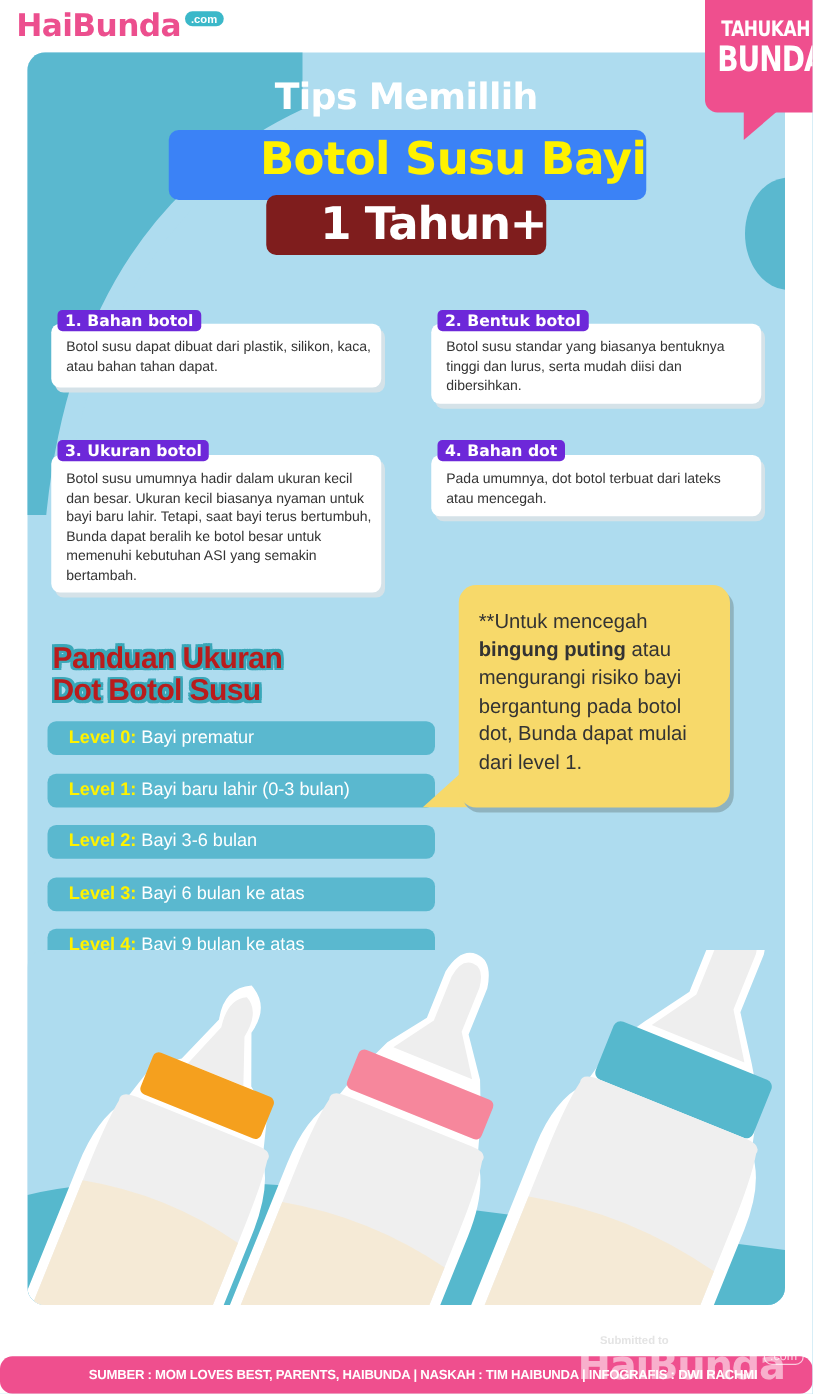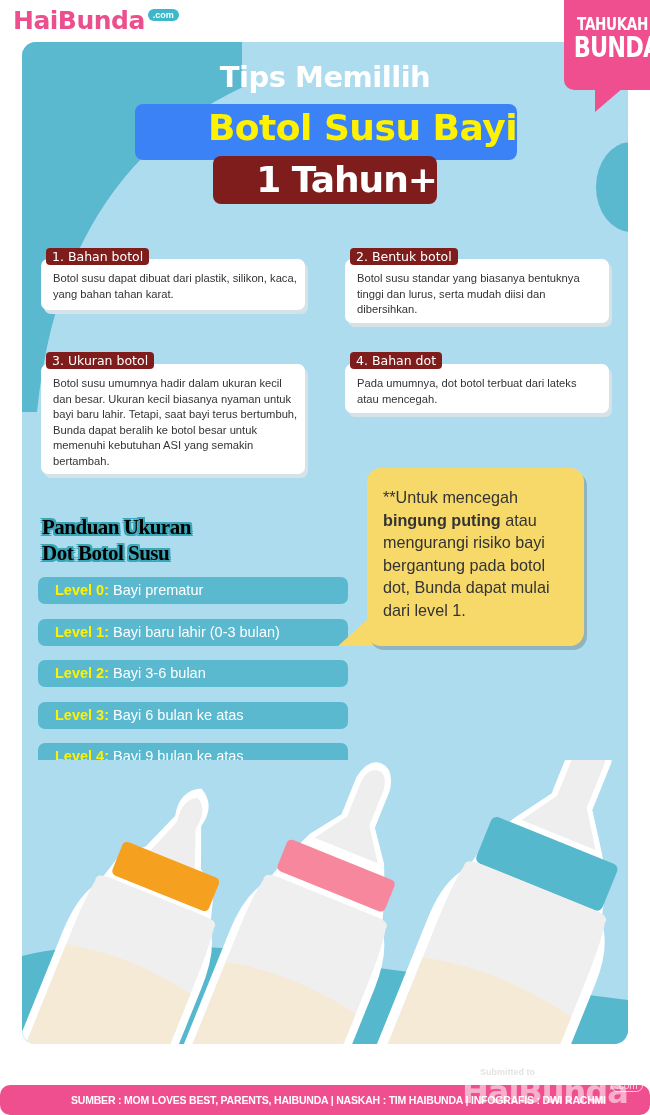--- a/index.html
+++ b/index.html
@@ -15,24 +15,24 @@
   .badge { position: absolute; left: 553px; top: 0; width: 97px; height: 90px; background: #ef4f8e; border-radius: 0 0 0 10px; color: #fff; text-align: center; padding-top: 16px; font-family: "DejaVu Sans", sans-serif; font-weight: bold; line-height: 1; margin-left: 11px; }
   .badge .l1 { font-size: 17px; letter-spacing: -0.5px; display: block; transform: scaleX(0.8); }
   .badge .l2 { font-size: 28px; letter-spacing: -1px; display: block; transform: scaleX(0.8); margin-top: 1px; }
   .badge-tail { position: absolute; left: 595px; top: 88px; width: 0; height: 0; border-left: 0 solid transparent; border-right: 28px solid transparent; border-top: 24px solid #ef4f8e; }
 
   .title-1 { position: absolute; left: 0; width: 650px; top: 60px; text-align: center; font-family: "DejaVu Sans", sans-serif; font-weight: bold; font-size: 29px; color: #ffffff; letter-spacing: -0.5px; }
   .title-2 { position: absolute; left: 135px; top: 104px; width: 382px; height: 56px; background: #3b82f6; border-radius: 8px; text-align: right; font-family: "DejaVu Sans", sans-serif; font-weight: bold; font-size: 36px; line-height: 48px; color: #fff200; letter-spacing: -0.5px; }
   .title-3 { position: absolute; left: 213px; top: 156px; width: 224px; height: 48px; background: #7f1d1d; border-radius: 8px; text-align: right; font-family: "DejaVu Sans", sans-serif; font-weight: bold; font-size: 36px; line-height: 48px; color: #ffffff; letter-spacing: -1px; }
 
   .card { position: absolute; background: #ffffff; border-radius: 7px; box-shadow: 3px 4px 0 #d5e2e8; }
-  .card-tag { position: absolute; background: #7f1d1d; color: #fff; font-family: "DejaVu Sans", sans-serif; font-weight: normal; font-size: 12.5px; padding: 1px 6px; border-radius: 4px; height: 17px; line-height: 15px; }
+  .card-tag { position: absolute; background: #6d28d9; color: #fff; font-family: "DejaVu Sans", sans-serif; font-weight: bold; font-size: 12.5px; padding: 1px 6px; border-radius: 4px; height: 17px; line-height: 15px; }
   .card-body { font-size: 11.2px; line-height: 15.5px; color: #333333; }
 
-  .guide-title { position: absolute; left: 42px; top: 514px; font-family: Liberation Serif, serif; font-weight: bold; font-size: 21px; line-height: 26px; color: #000000; letter-spacing: -0.5px; text-shadow: -2px -2px 0 #3aa7b8, 2px -2px 0 #3aa7b8, -2px 2px 0 #3aa7b8, 2px 2px 0 #3aa7b8, 0 2px 0 #3aa7b8, 0 -2px 0 #3aa7b8, 2px 0 0 #3aa7b8, -2px 0 0 #3aa7b8; }
+  .guide-title { position: absolute; left: 42px; top: 514px; font-family: Liberation Sans, sans-serif; font-weight: bold; font-size: 24px; line-height: 26px; color: #b91c1c; letter-spacing: -0.5px; text-shadow: -2px -2px 0 #3aa7b8, 2px -2px 0 #3aa7b8, -2px 2px 0 #3aa7b8, 2px 2px 0 #3aa7b8, 0 2px 0 #3aa7b8, 0 -2px 0 #3aa7b8, 2px 0 0 #3aa7b8, -2px 0 0 #3aa7b8; }
   .level { position: absolute; left: 38px; width: 310px; height: 27px; background: #5ab8cf; border-radius: 7px; padding-left: 17px; font-size: 14.5px; line-height: 27px; color: #ffffff; white-space: nowrap; }
   .level .lv { color: #fff200; font-weight: bold; }
 
   .note { position: absolute; left: 367px; top: 468px; width: 217px; height: 178px; background: #f7d96a; border-radius: 14px; box-shadow: 3px 4px 0 #8fb3bf; padding: 18px 10px 0 16px; font-size: 16.2px; line-height: 22.5px; color: #333333; }
   .note-tail { position: absolute; left: 338px; top: 610px; width: 40px; height: 36px; }
   .note b { font-weight: bold; }
 
   .bottles { position: absolute; left: 22px; top: 760px; width: 606px; height: 284px; }
 
   .footer { position: absolute; left: 0; top: 1085px; width: 650px; height: 30px; background: #ef4f8e; color: #ffffff; font-size: 10.5px; font-weight: bold; line-height: 30px; padding-left: 71px; white-space: nowrap; letter-spacing: -0.2px; border-radius: 10px; }
@@ -60,21 +60,21 @@
   <span class="l1">TAHUKAH</span>
   <span class="l2">BUNDA</span>
 </div>
 <div class="badge-tail"></div>
 
 <div class="title-1">Tips Memillih</div>
 <div class="title-2">Botol Susu Bayi</div>
 <div class="title-3">1 Tahun+</div>
 
 <div class="card" style="left:41px; top:259px; width:264px; height:51px; padding:12px 0 0 12px;">
-  <div class="card-body">Botol susu dapat dibuat dari plastik, silikon, kaca, yang bahan tahan karat.</div>
+  <div class="card-body">Botol susu dapat dibuat dari plastik, silikon, kaca, atau bahan tahan dapat.</div>
 </div>
 <div class="card-tag" style="left:46px; top:248px;">1. Bahan botol</div>
 
 <div class="card" style="left:345px; top:259px; width:264px; height:64px; padding:12px 8px 0 12px;">
   <div class="card-body">Botol susu standar yang biasanya bentuknya tinggi dan lurus, serta mudah diisi dan dibersihkan.</div>
 </div>
 <div class="card-tag" style="left:350px; top:248px;">2. Bentuk botol</div>
 
 <div class="card" style="left:41px; top:364px; width:264px; height:110px; padding:12px 6px 0 12px;">
   <div class="card-body">Botol susu umumnya hadir dalam ukuran kecil dan besar. Ukuran kecil biasanya nyaman untuk bayi baru lahir. Tetapi, saat bayi terus bertumbuh, Bunda dapat beralih ke botol besar untuk memenuhi kebutuhan ASI yang semakin bertambah.</div>

